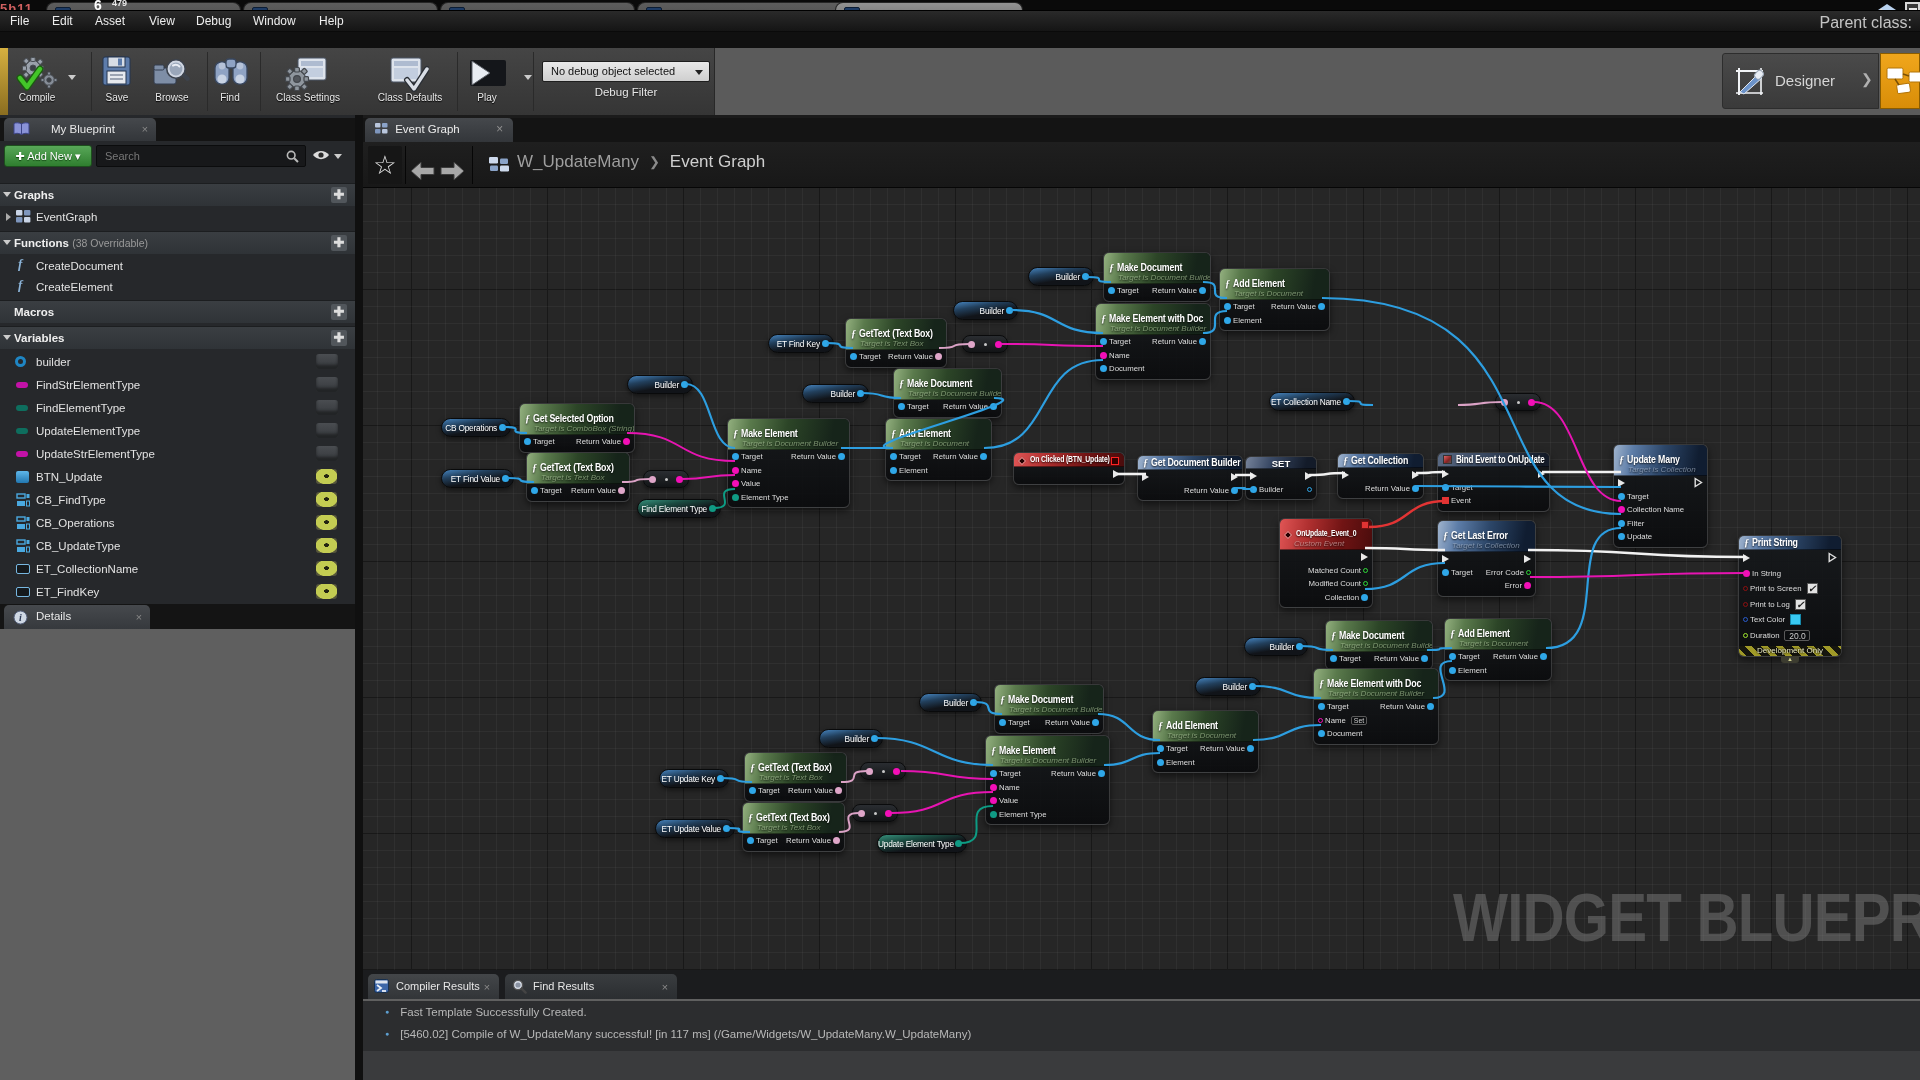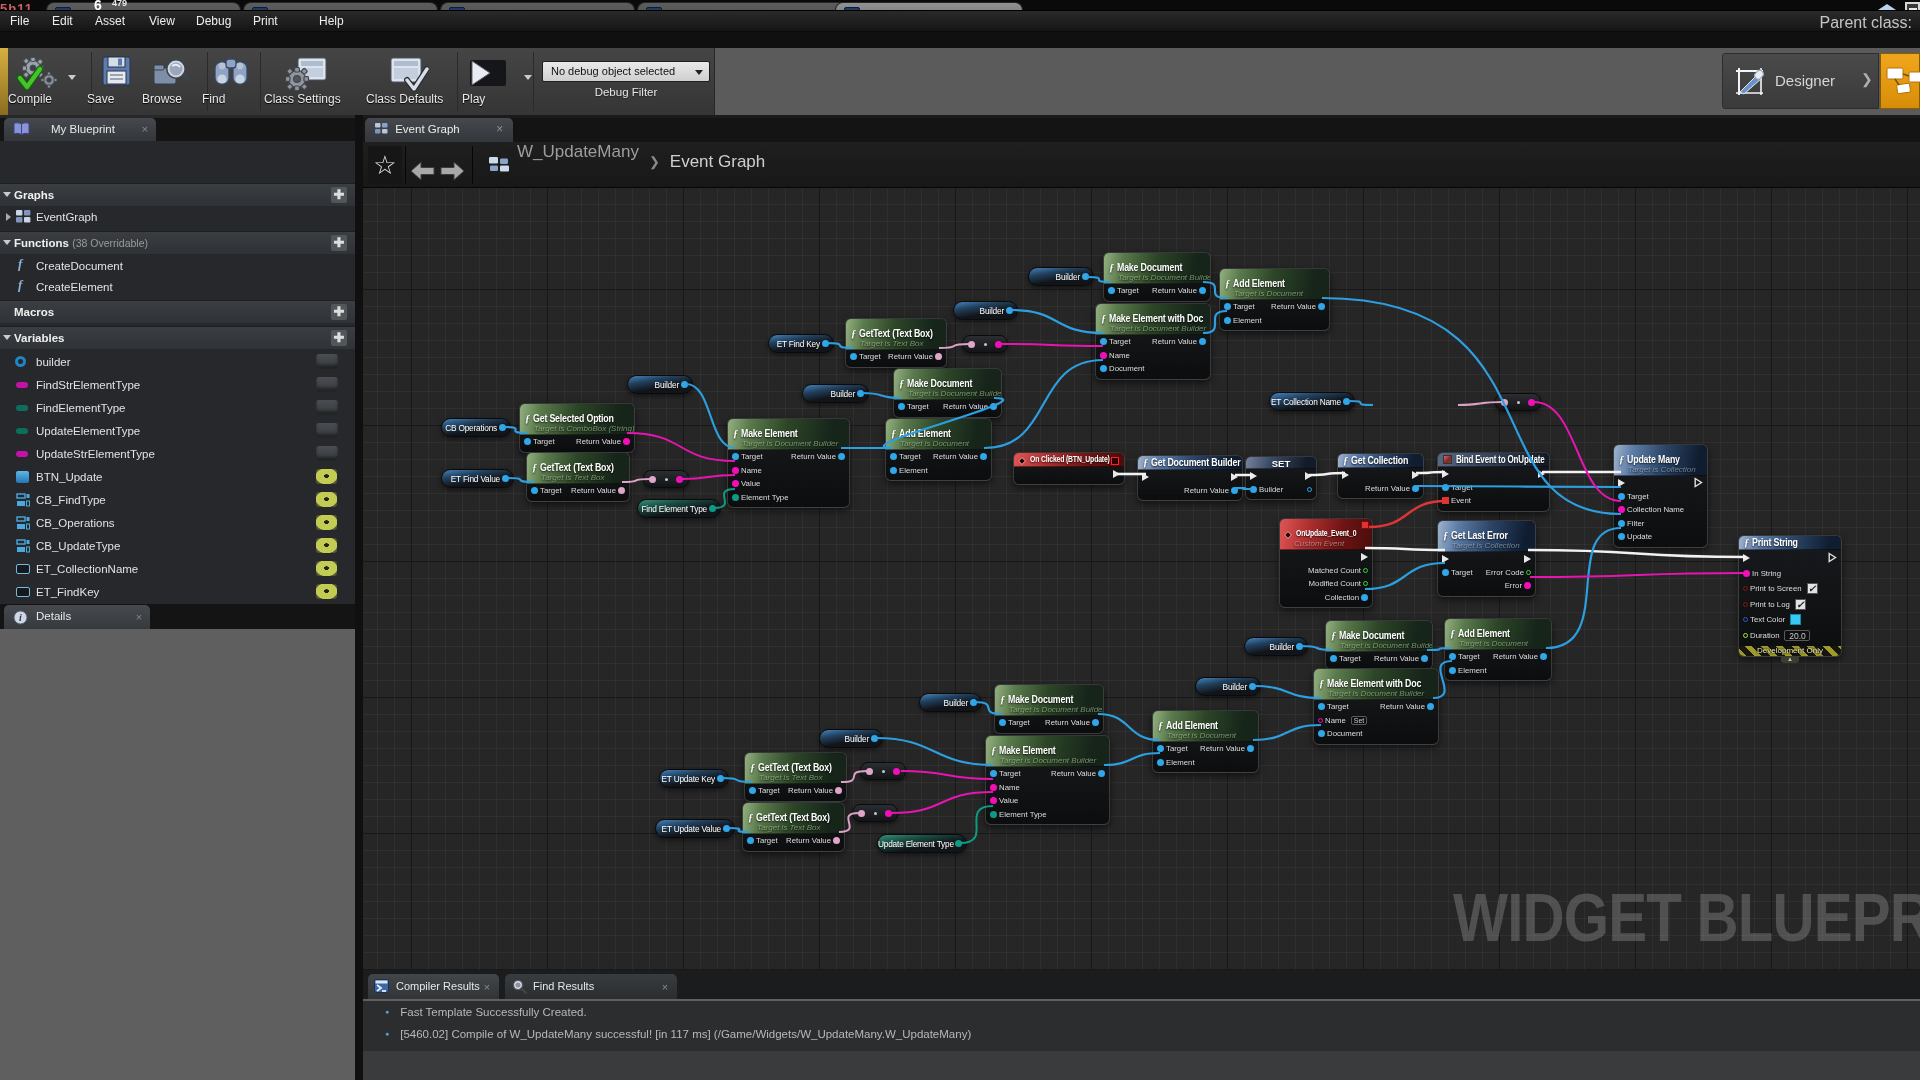--- a/index.html
+++ b/index.html
@@ -9,21 +9,21 @@
 .ttab .ticon{position:absolute;left:8px;top:4px}
 .ttab .tclose{position:absolute;right:9px;top:0;color:#9a9a9a;font-size:12px}
 
 #menub{position:absolute;left:0;top:10px;width:1920px;height:22px;background:linear-gradient(#2a2a2a,#151515);border-top:1px solid #000;border-bottom:1px solid #0a0a0a;color:#eee;font-size:12px}
 #menub span{position:absolute;top:3px}
 
 #toolbar{position:absolute;left:0;top:48px;width:1920px;height:67px;background:#5b5b5b}
 #tbdark{position:absolute;left:8px;top:0;width:707px;height:67px;background:linear-gradient(#454545,#353535);border-right:1px solid #282828}
 #tbgold{position:absolute;left:0;top:0;width:8px;height:67px;background:linear-gradient(#d6b040,#8a6d20)}
 .tsep{position:absolute;top:4px;width:1px;height:59px;background:#2a2a2a}
-.tlab{position:absolute;color:#e8e8e8;font-size:12px;top:44px;text-align:left;text-shadow:0 1px 1px #000}
+.tlab{position:absolute;color:#e8e8e8;font-size:10px;top:44px;text-align:center;text-shadow:0 1px 1px #000}
 .ticn{position:absolute;top:8px}
 #dbgbox{position:absolute;left:542px;top:13px;width:168px;height:21px;background:linear-gradient(#e9e9e9,#cfcfcf);border:1px solid #1e1e1e;border-radius:2px;color:#111;font-size:11px;line-height:19px;padding-left:8px}
 #dbgbox i{position:absolute;right:6px;top:8px;border-left:4px solid transparent;border-right:4px solid transparent;border-top:5px solid #222}
 #dbglab{position:absolute;left:542px;top:38px;width:168px;text-align:center;color:#e6e6e6;font-size:11.5px;text-shadow:0 1px 1px #222}
 #designer{position:absolute;left:1722px;top:5px;width:157px;height:56px;background:linear-gradient(#4a4a4a,#3a3a3a);border:1px solid #2d2d2d;border-radius:3px 0 0 3px}
 #designer span{position:absolute;left:52px;top:18px;color:#d6d6d6;font-size:15px}
 #designer .chv{left:138px;top:17px;color:#b0b0b0;font-size:14px;position:absolute}
 #orange{position:absolute;left:1880px;top:5px;width:40px;height:56px;background:linear-gradient(#f0a61c,#d88d08);border:1px solid #8a5c00}
 #pclass{position:absolute;right:8px;top:30px;color:#c4c4c4;font-size:16px}
 
@@ -56,21 +56,21 @@
 #gtabs{position:absolute;left:0;top:3px;width:1557px;height:24px;background:#141414}
 #gtab{position:absolute;left:2px;top:0;width:148px;height:24px;background:linear-gradient(#45484c,#33363a);border-radius:5px 5px 0 0;color:#ececec;font-size:11.5px;line-height:23px;padding-left:10px}
 #gtab svg{vertical-align:-1px;margin-right:4px}
 #gtab .tx1{position:absolute;right:10px;color:#909090;font-size:12px}
 #gbar{position:absolute;left:0;top:27px;width:1557px;height:46px;background:linear-gradient(#1f1f1f,#181818);border-bottom:1px solid #060606}
 .gbtn{float:left;height:38px;margin-top:4px;color:#9d9d9d;text-align:center}
 .star{width:34px;font-size:26px;line-height:38px;background:#161616;margin-left:5px;border-radius:2px;color:#e8e8e8}
 .arr{width:30px;font-size:24px;line-height:36px;color:#8e8e8e;text-shadow:0 2px 2px #000}
 .vsep{float:left;width:1px;height:38px;margin:4px 3px;background:#060606}
 #gbar svg{float:left;margin-top:14px!important}
-.bc1{float:left;color:#9e9e9e;font-size:17px;margin-top:0}
+.bc1{float:left;color:#9e9e9e;font-size:17px;margin-top:10px}
 .bsep{float:left;color:#8a8a8a;font-size:13px;margin:12px 10px 0 10px}
 .bc2{float:left;color:#cfcfcf;font-size:17px;margin-top:10px}
 #canvas{position:absolute;left:0;top:73px;width:1557px;height:782px;overflow:hidden;background-color:#262626;background-image:linear-gradient(rgba(255,255,255,.040) 1px,transparent 1px),linear-gradient(90deg,rgba(255,255,255,.040) 1px,transparent 1px),linear-gradient(rgba(0,0,0,.6) 1px,transparent 1px),linear-gradient(90deg,rgba(0,0,0,.6) 1px,transparent 1px);background-size:17px 17px,17px 17px,136px 136px,136px 136px;background-position:0 16px,14px 0,0 101px,48px 0}
 #wm{position:absolute;left:1090px;top:690px;width:900px;color:rgba(152,152,152,.37);font-size:69px;font-weight:bold;letter-spacing:-1px;transform:scaleX(.845);transform-origin:left;white-space:nowrap}
 #wires{position:absolute;left:0;top:0;pointer-events:none}
 
 .node{position:absolute;background:linear-gradient(180deg,rgba(22,25,28,.92),rgba(10,11,13,.9));border:1px solid rgba(125,125,125,.38);border-radius:6px;box-shadow:0 3px 7px rgba(0,0,0,.55);color:#e8e8e8}
 .nh{position:relative;padding:9px 5px 1px 5px;border-radius:5px 5px 0 0;font-size:10px;line-height:11px;color:#fff;text-shadow:0 1px 2px rgba(0,0,0,.8);border-bottom:1px solid rgba(0,0,0,.5);white-space:nowrap;overflow:hidden}
 .nh b{font-weight:bold;letter-spacing:-0.2px;font-size:10px;display:inline-block;transform:scaleX(.88);transform-origin:0 60%;vertical-align:top}
 .nh b.t1{font-size:9px;transform:scaleX(.76)}
@@ -174,21 +174,21 @@
  <div style="position:absolute;left:1905px;top:2px;width:15px;height:15px;border:2px solid #d8d8d8;background:#3a3a3a">
       <div style="margin:4px 1px 0 2px;height:4px;background:#e8e8e8"></div>
     </div>
 </div>
 <div id="menub">
  <span style="left:10px">File</span>
     <span style="left:52px">Edit</span>
     <span style="left:95px">Asset</span>
     <span style="left:149px">View</span>
     <span style="left:196px">Debug</span>
-    <span style="left:253px">Print</span>
+    <span style="left:253px">Window</span>
     <span style="left:319px">Help</span>
  <span id="pclass" style="top:3px">Parent class: </span>
 </div>
 <div id="toolbar">
  <div id="tbdark"></div>
     <div id="tbgold"></div>
  <div class="tsep" style="left:91px"></div>
     <div class="tsep" style="left:207px"></div>
     <div class="tsep" style="left:260px"></div>
     <div class="tsep" style="left:457px"></div>
@@ -306,20 +306,33 @@
  </div>
 </div>
 
 <div id="lpanel">
  <div id="lptabs">
       <div id="lptab">My Blueprint<i class="tclose">×</i><svg style="position:absolute;left:9px;top:4px" width="17" height="14" viewBox="0 0 17 14">
           <path d="M8.5 2 C6 0.5 2.5 0.5 1 1.5 L1 12 C2.5 11 6 11 8.5 12.5 C11 11 14.5 11 16 12 L16 1.5 C14.5 0.5 11 0.5 8.5 2 Z" fill="#8a93d8" stroke="#3c4488"></path>
           <path d="M8.5 2 L8.5 12.5" stroke="#3c4488"></path>
         </svg></div>
     </div>
+ <div id="lptool">
+  <div id="addnew">✚ Add New ▾</div>
+  <div id="srch">Search</div>
+  <svg style="position:absolute;left:286px;top:9px" width="13" height="13" viewBox="0 0 13 13">
+        <circle cx="5.2" cy="5.2" r="3.8" fill="none" stroke="#b9b9b9" stroke-width="1.6"></circle>
+        <line x1="8.2" y1="8.2" x2="12" y2="12" stroke="#b9b9b9" stroke-width="2"></line>
+      </svg>
+  <svg id="eyeb" width="20" height="14" viewBox="0 0 20 14">
+        <path d="M1 7 C5 1.5 13 1.5 17 7 C13 12.5 5 12.5 1 7 Z" fill="#dcdcdc"></path>
+        <circle cx="9" cy="7" r="2.6" fill="#2a2a2a"></circle>
+      </svg>
+  <div style="position:absolute;left:334px;top:13px;border-left:4px solid transparent;border-right:4px solid transparent;border-top:5px solid #ccc"></div>
+ </div>
  <div class="sect" style="top:68px"><i class="ar"></i>Graphs<span class="plus">✚</span></div>
  <div class="item" style="top:91px"><span style="position:absolute;left:6px;top:7px;border-top:4px solid transparent;border-bottom:4px solid transparent;border-left:5px solid #aaa"></span><svg class="ic" width="15" height="13" viewBox="0 0 15 13">
         <rect x="0" y="0" width="6.4" height="5.4" rx="1" fill="#c9d4e6"></rect>
         <rect x="8" y="0" width="6.4" height="5.4" rx="1" fill="#7e96bd"></rect>
         <rect x="0" y="7" width="6.4" height="5.4" rx="1" fill="#7e96bd"></rect>
         <rect x="8" y="7" width="6.4" height="5.4" rx="1" fill="#c9d4e6"></rect>
       </svg>EventGraph</div>
  <div class="sect" style="top:116px"><i class="ar"></i>Functions <span class="ovr">(38 Overridable)</span><span class="plus">✚</span></div>
  <div class="item" style="top:140px"><span class="fic">f</span>CreateDocument</div>
  <div class="item" style="top:161px"><span class="fic">f</span>CreateElement</div>

